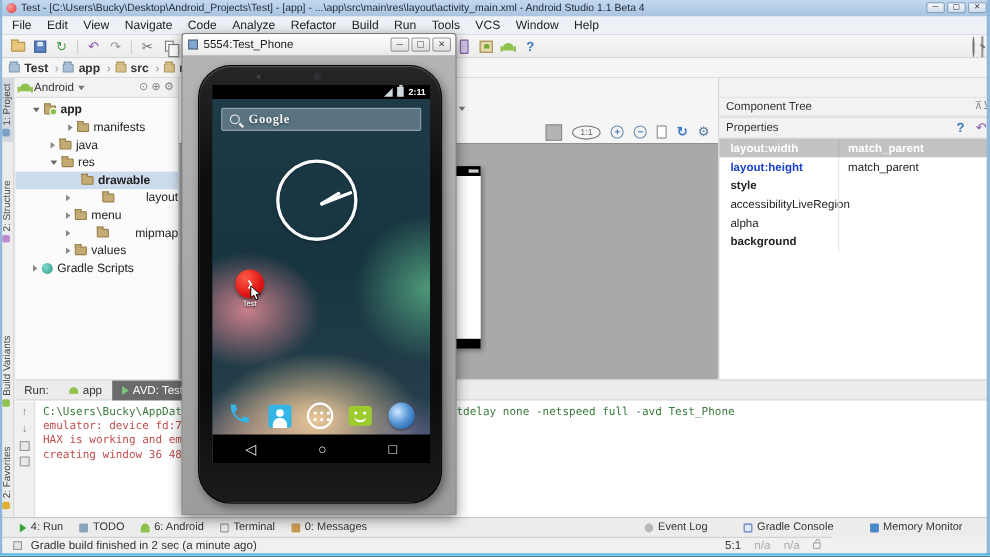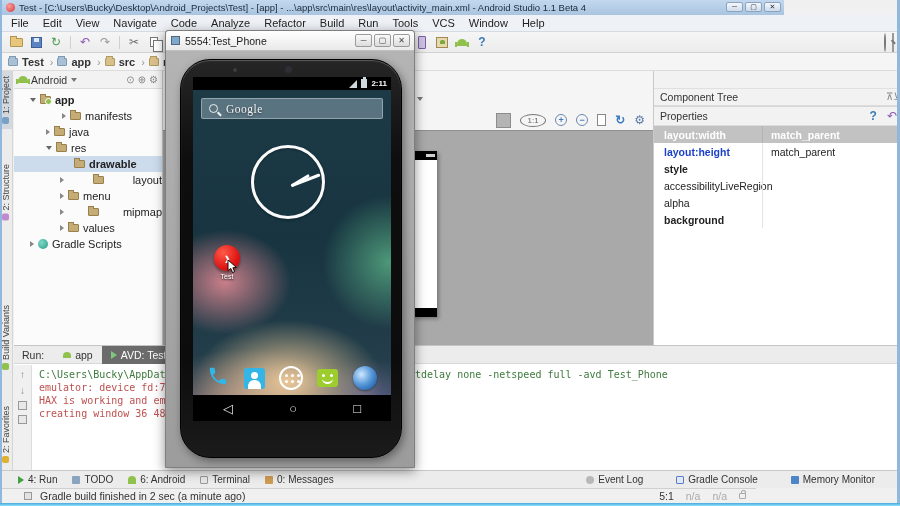--- a/index.html
+++ b/index.html
@@ -1,21 +1,21 @@
 <!DOCTYPE html>
 <html><head>
 <meta charset="utf-8">
 <style>
   * { margin:0; padding:0; box-sizing:border-box; }
   html,body { width:900px; height:506px; overflow:hidden; background:#000;
     font-family:"Liberation Sans", sans-serif; }
   .win { position:relative; width:900px; height:506px; background:#f0f0f0; overflow:hidden; }
 
   
-  .titlebar { position:absolute; left:0; top:0; width:784px; height:15px;
+  .titlebar { position:absolute; left:0; top:0; width:900px; height:15px;
     background:linear-gradient(180deg,#c3d8ee,#a9c4e0); display:flex; align-items:center;
     font-size:9.5px; color:#1c2a3a; padding:0 4px; }
   .app-ico { width:9px; height:9px; border-radius:50%;
     background:radial-gradient(circle at 35% 35%, #ff9d9d,#e05555 70%); margin:0 4px 0 2px; flex:none; }
   .title-text { white-space:nowrap; overflow:hidden; }
   .winbtns { position:absolute; right:3px; top:2px; display:flex; gap:2px; }
   .wbtn { width:17px; height:10px; background:linear-gradient(#f4f8fc,#cfdcea); border:1px solid #8aa4c0;
     font-size:7px; line-height:8px; text-align:center; color:#334; border-radius:2px; }
   .menubar { position:absolute; left:0; top:15px; width:900px; height:17px;
     background:#eef2f7; border-bottom:1px solid #d5dbe2; display:flex; align-items:center;
@@ -160,21 +160,21 @@
   .c-grn { color:#3c7a3c; }
 
   
   .bottombar { position:absolute; left:0; top:470px; width:900px; height:18px; background:#ececec; border-top:1px solid #c8c8c8;
     display:flex; align-items:center; font-size:10px; color:#333; padding-left:18px; }
   .bb-item { display:flex; align-items:center; gap:4px; margin-right:15px; }
   .bb-right { position:absolute; right:10px; display:flex; gap:18px; }
   .bplay { width:0; height:0; border-left:6px solid #3fa13f; border-top:4px solid transparent; border-bottom:4px solid transparent; }
   .bsq { width:8px; height:8px; border-radius:1px; }
   .statusbar { position:absolute; left:0; top:488px; width:756px; height:15px; background:#f0f0f0; border-top:1px solid #d0d0d0;
-    display:flex; align-items:center; font-size:10.5px; color:#333; padding-left:24px; gap:8px;text-align:right; }
+    display:flex; align-items:center; font-size:10.5px; color:#333; padding-left:12px; gap:8px;text-align:right; }
   .sb-ico { width:8px; height:8px; border:1px solid #999; background:#e2e2e2; }
   .sb-right { position:absolute; right:10px; display:flex; align-items:center; gap:12px; }
   .sb-dim { color:#aaa; }
   .locky { width:7px; height:6px; border:1px solid #aaa; border-radius:1px; position:relative; }
   .locky::before { content:""; position:absolute; left:1px; top:-4px; width:3px; height:3px; border:1px solid #aaa; border-bottom:none; border-radius:3px 3px 0 0; }
   .edgeB { position:absolute; left:0; top:503px; width:900px; height:3px; background:linear-gradient(180deg,#49a8d8,#8fe2ff); }
   .edgeL { position:absolute; left:0; top:0; width:2px; height:506px; background:#8fb8dc; }
   .edgeR { position:absolute; right:0; top:0; width:3px; height:506px; background:#8fb8dc; }
 
   
@@ -202,21 +202,21 @@
   .wall { position:absolute; left:0; top:13px; width:100%; bottom:0;
     background:
       radial-gradient(95px 75px at 16% 58%, rgba(232,140,150,.85), rgba(232,140,150,0) 70%),
       radial-gradient(130px 85px at 48% 88%, rgba(242,205,155,.95), rgba(242,205,155,0) 72%),
       radial-gradient(95px 95px at 99% 52%, rgba(105,205,150,.65), rgba(105,205,150,0) 70%),
       radial-gradient(80px 70px at 88% 96%, rgba(160,130,200,.55), rgba(160,130,200,0) 70%),
       radial-gradient(150px 105px at 26% 102%, rgba(238,172,160,.85), rgba(238,172,160,0) 75%),
       linear-gradient(180deg,#1d3b47 0%,#173440 45%,#2a4450 100%); }
   .searchbar { position:absolute; left:8px; top:8px; right:8px; height:21px; border-radius:2px;
     background:rgba(175,195,210,.42); border:1px solid rgba(255,255,255,.35); display:flex; align-items:center;
-    padding:0 7px; gap:8px; }
+    padding:0 7px; gap:8px;font-weight:bold; }
   .smag { width:9px; height:9px; border:1.6px solid #f0f0f0; border-radius:50%; position:relative; flex:none; }
   .smag::after { content:""; position:absolute; left:7px; top:8px; width:5px; height:1.6px; background:#f0f0f0; transform:rotate(45deg); }
   .gtxt { font-family:"Liberation Serif", serif; font-size:11.5px; color:#f4f4f4; letter-spacing:.5px;
     text-shadow:0 1px 2px rgba(0,0,0,.5); }
   .clock { position:absolute; left:58px; top:55px; width:74px; height:74px; border:3px solid #fafafa;
     border-radius:50%; box-shadow:0 1px 3px rgba(0,0,0,.35), inset 0 1px 2px rgba(0,0,0,.3); }
   .hand { position:absolute; left:37px; top:35.6px; height:2.6px; background:#fff; border-radius:2px;
     transform-origin:1px 50%; }
   .hand.min { width:31px; transform:rotate(-21deg); }
   .hand.hr { width:21px; transform:rotate(-31deg); }

